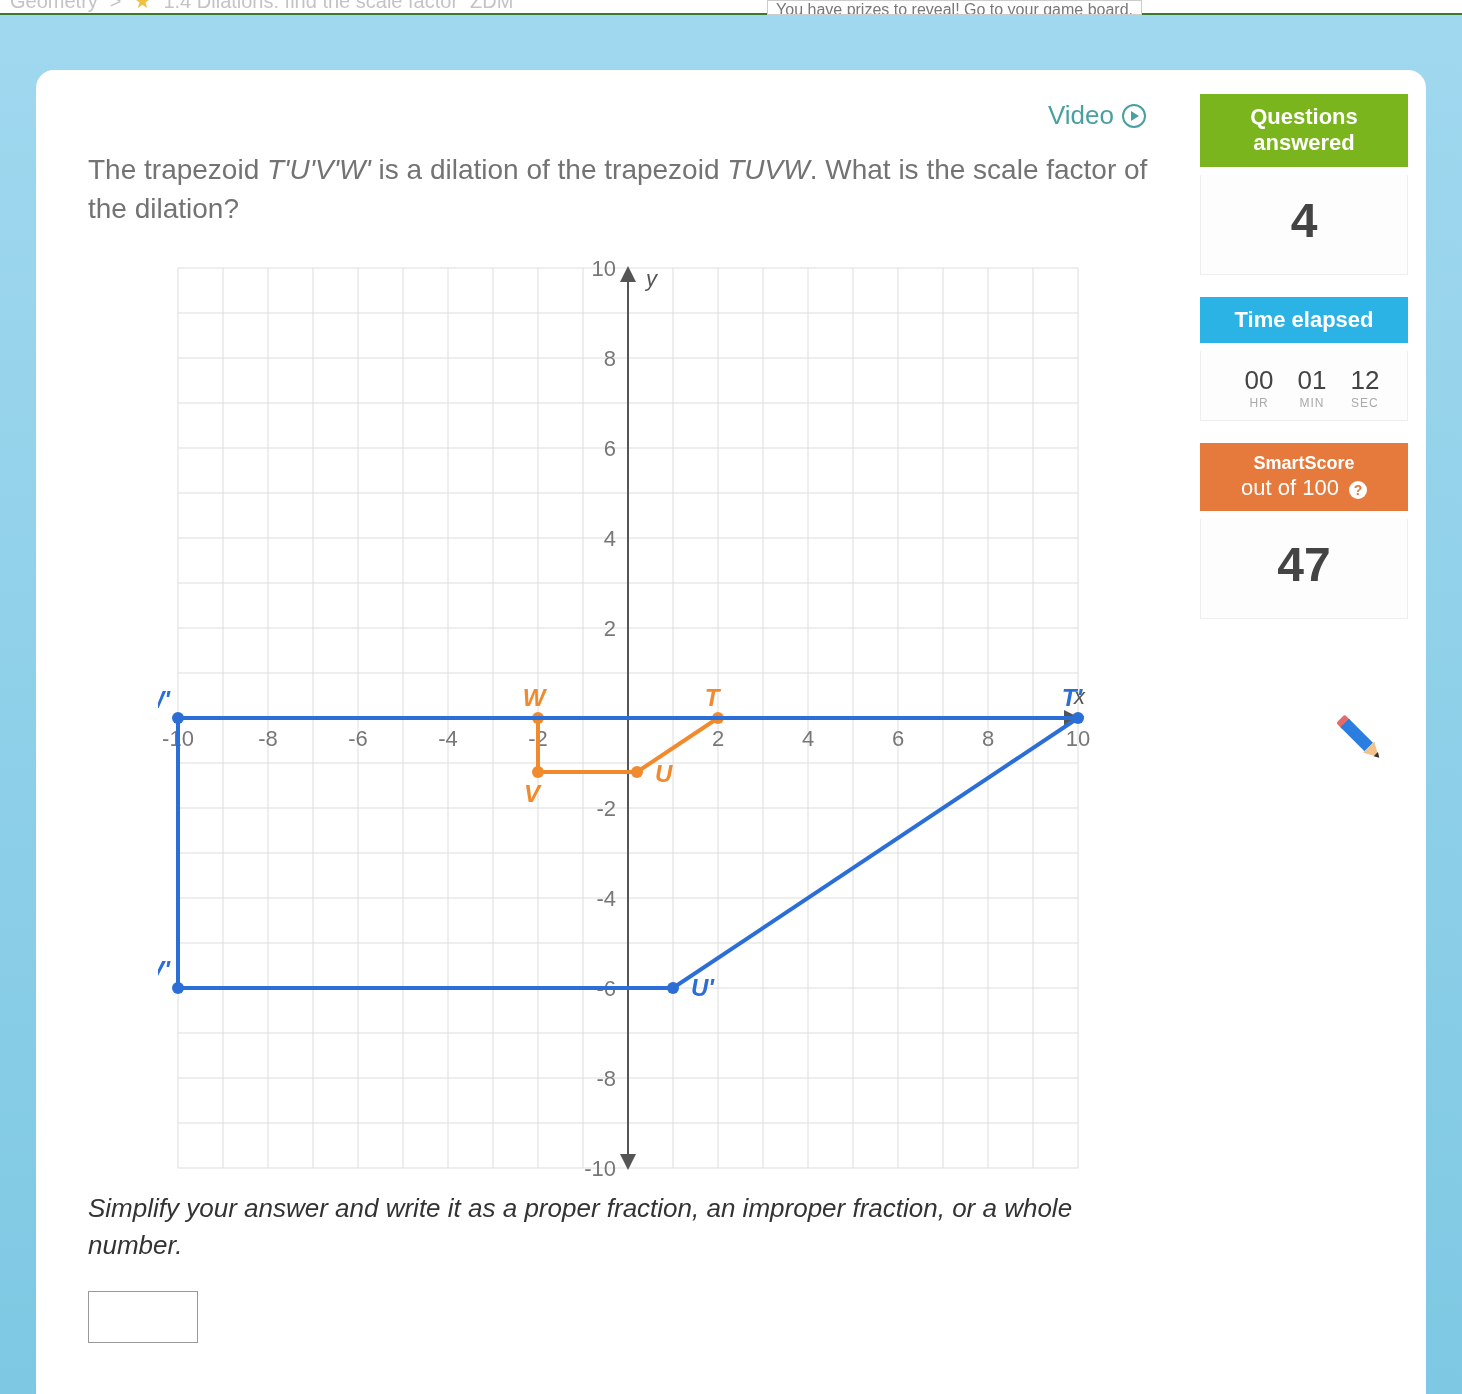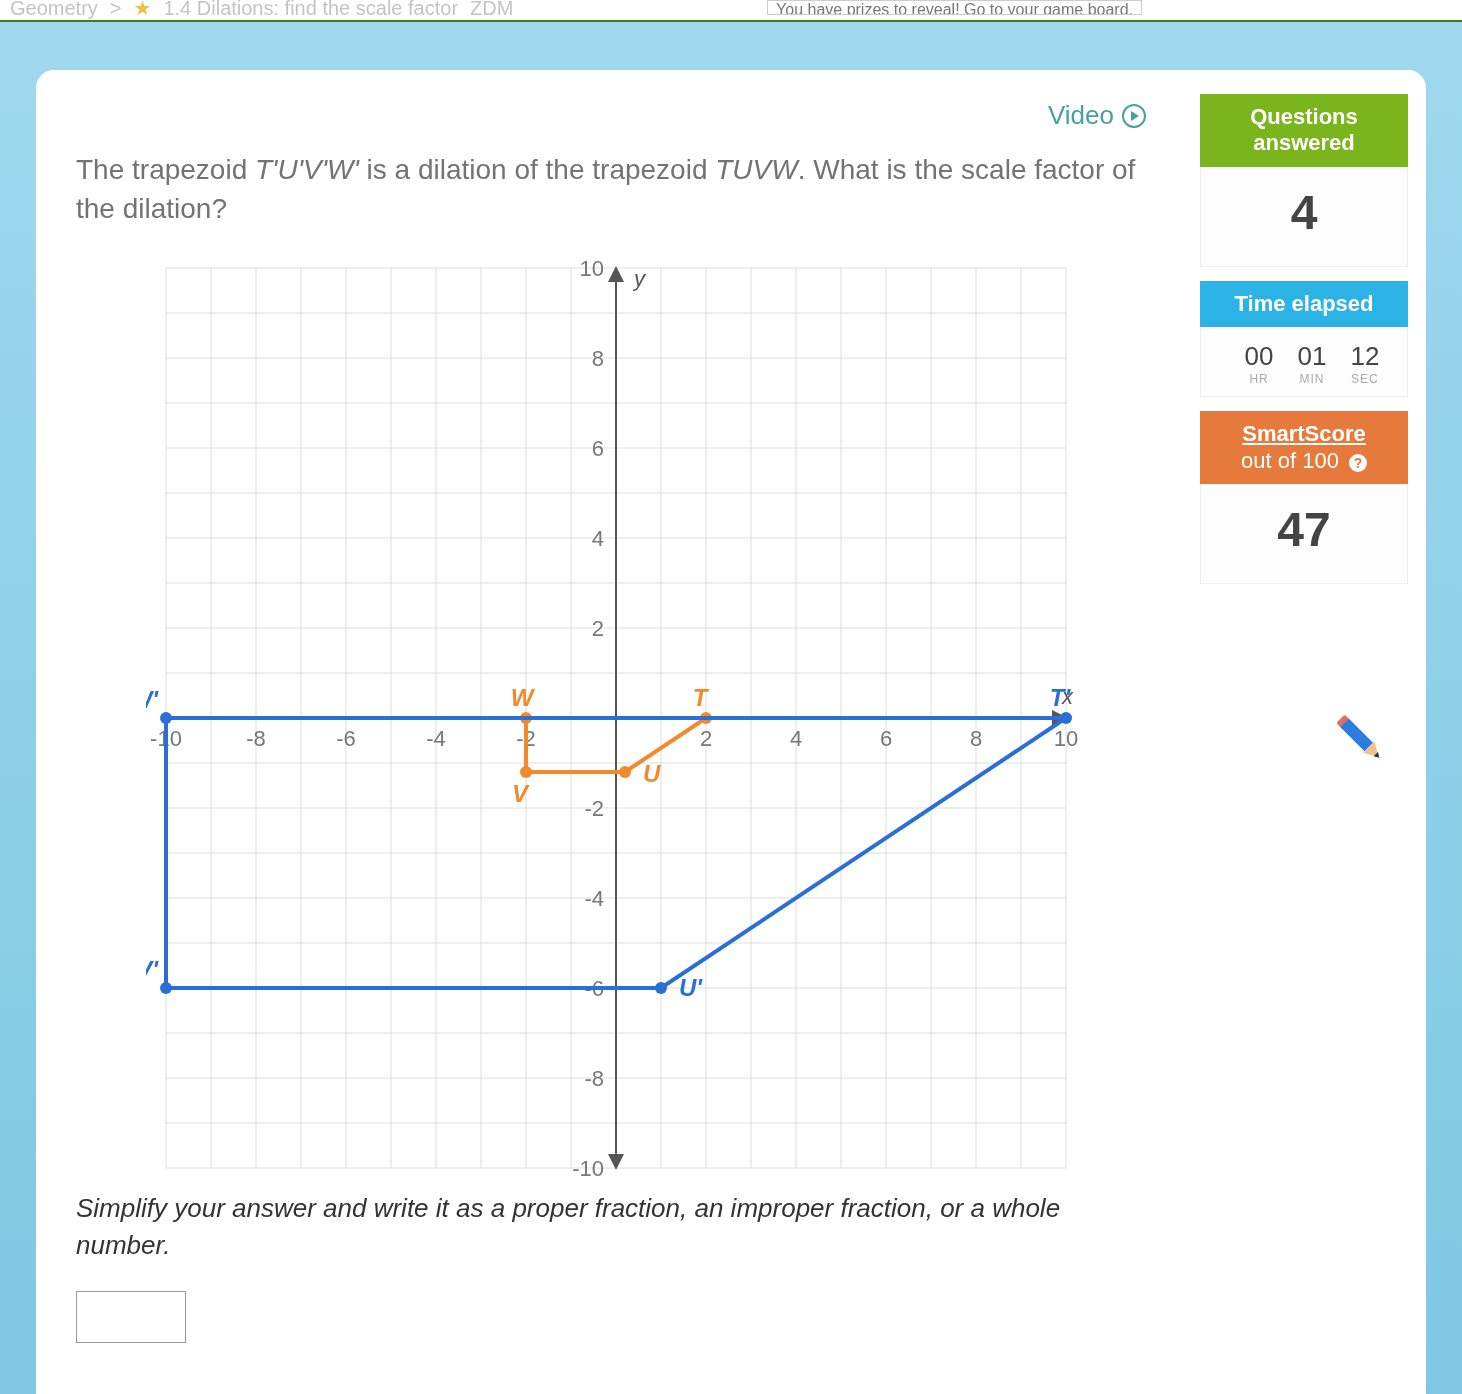--- a/index.html
+++ b/index.html
@@ -5,21 +5,21 @@
   * { box-sizing: border-box; margin: 0; padding: 0; }
   body {
     font-family: Verdana, Arial, sans-serif;
     background: linear-gradient(to bottom, #a0d8ef 0%, #7ec8e3 100%);
     width: 1462px;
     height: 1394px;
     overflow: hidden;
     position: relative;
   }
   .topbar {
-    height: 22px;
+    height: 15px;
     background: #fff;
     border-bottom: 2px solid #3a7a2a;
     display: flex;
     align-items: flex-end;
     padding: 0 10px;
     color: #888;
     font-size: 20px;
     gap: 12px;
     overflow: hidden;
   }
@@ -37,21 +37,21 @@
     overflow: hidden;
   }
   .card {
     position: absolute;
     top: 70px;
     left: 36px;
     right: 36px;
     bottom: 0;
     background: #fff;
     border-radius: 18px 18px 0 0;
-    padding: 40px 48px 30px 40px;
+    padding: 40px 48px 30px 52px;
   }
   .video-link {
     position: absolute;
     top: 30px;
     right: 280px;
     color: #4aa0a0;
     font-size: 26px;
     display: flex;
     align-items: center;
     gap: 8px;
@@ -96,34 +96,34 @@
     padding: 6px;
   }
   
   .stats {
     position: absolute;
     top: 24px;
     right: 18px;
     width: 208px;
     display: flex;
     flex-direction: column;
-    gap: 0;
+    gap: 8px;
   }
   .stat-head {
     background: #7ab51d;
     color: #fff;
     text-align: center;
     font-size: 22px;
     font-weight: bold;
     padding: 10px 6px;
     line-height: 1.2;
   }
   .stat-head.blue { background: #2bb3e6; }
   .stat-head.orange { background: #e67a3c; font-weight: normal; }
-  .stat-head.orange b{ font-weight: bold; display:block; font-size:22px;text-decoration:underline;}
+  .stat-head.orange b{ font-weight: bold; display:block; font-size:18px;}
   .stat-val {
     background: #fdfdfd;
     text-align: center;
     font-size: 48px;
     font-weight: bold;
     color: #444;
     padding: 18px 0 26px;
     border: 1px solid #eee;
     border-top: none;
   }

